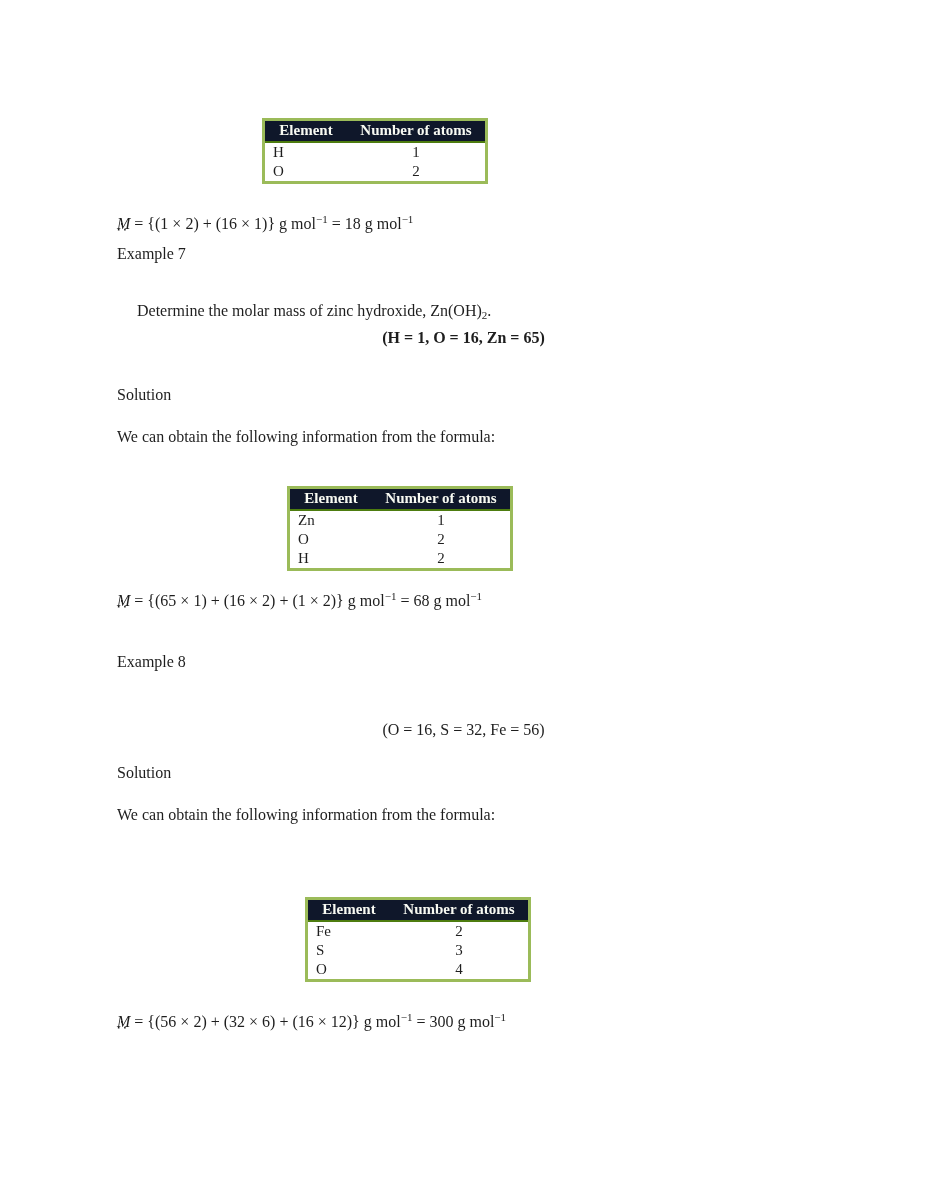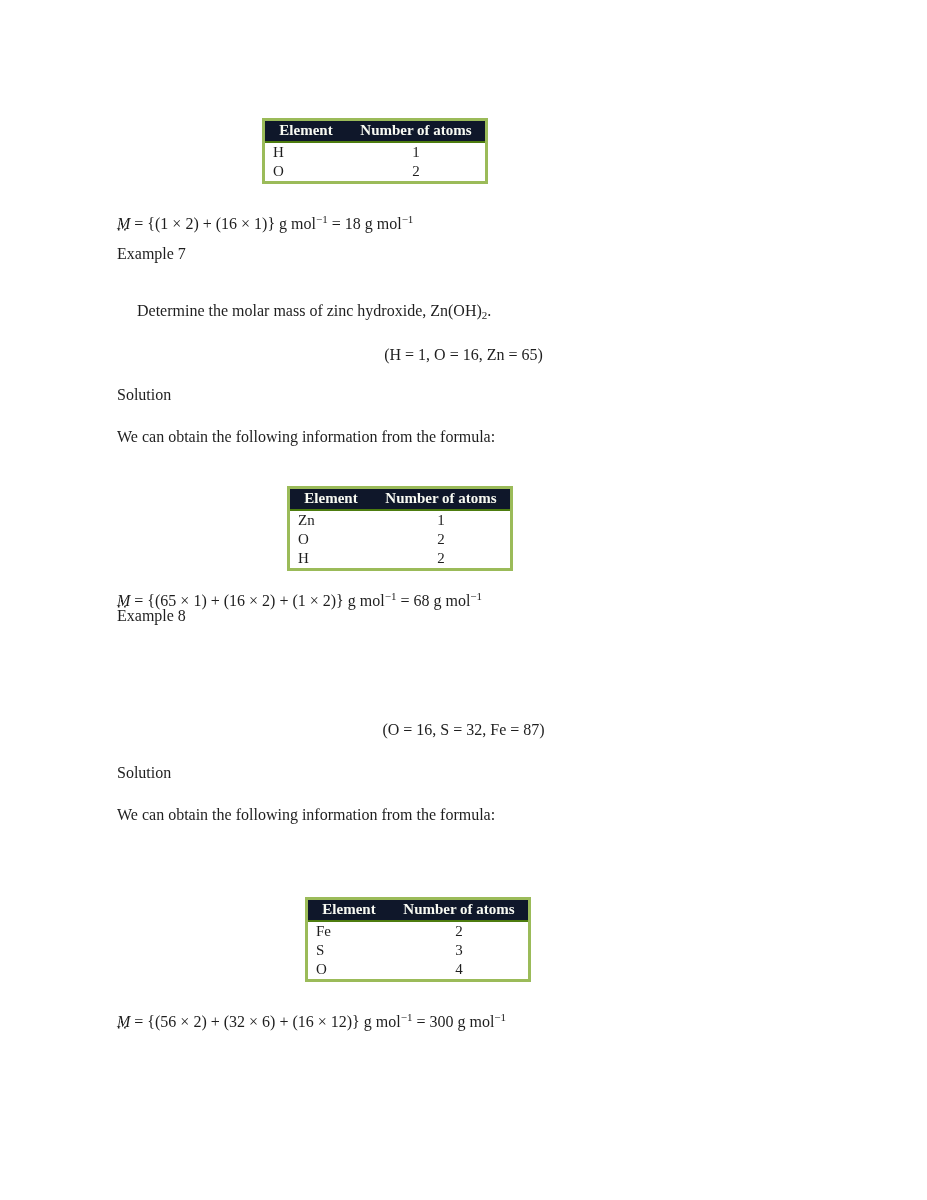--- a/index.html
+++ b/index.html
@@ -98,21 +98,21 @@
 
   <div class="abs formula-row" style="top:212px;">
     <span class="therefore">∴</span>
     <div class="formula-center"><i>M</i><span> = {(1 × 2) + (16 × 1)} g mol</span><sup>−1</sup><span> = 18 g mol</span><sup>−1</sup></div>
   </div>
 
   <div class="abs body-text" style="top:244px; left:117px;">Example 7</div>
 
   <div class="abs body-text" style="top:301px; left:117px;margin-left:20px;"><span>Determine the molar mass of zinc hydroxide, Zn(OH)</span><sub>2</sub><span>.</span></div>
 
-  <div class="abs body-text centered-line" style="top:345px;">(H = 1, O = 16, Zn = 65)</div>
+  <div class="abs body-text centered-line" style="top:328px;font-weight:bold;">(H = 1, O = 16, Zn = 65)</div>
 
   <div class="abs body-text" style="top:385px; left:117px;">Solution</div>
 
   <div class="abs body-text" style="top:427px; left:117px;">We can obtain the following information from the formula:</div>
 
   <table class="atoms-table abs" style="top:486px; left:287px;">
     <thead>
       <tr>
         <th>Element</th>
         <th>Number of atoms</th>
@@ -132,24 +132,24 @@
         <td class="atoms-cell">2</td>
       </tr>
     </tbody>
   </table>
 
   <div class="abs formula-row" style="top:589px;">
     <span class="therefore">∴</span>
     <div class="formula-center"><i>M</i><span> = {(65 × 1) + (16 × 2) + (1 × 2)} g mol</span><sup>−1</sup><span> = 68 g mol</span><sup>−1</sup></div>
   </div>
 
-  <div class="abs body-text" style="top:606px; left:117px;text-align:right;">Example 8</div>
+  <div class="abs body-text" style="top:652px; left:117px;text-align:right;">Example 8</div>
 
 
-  <div class="abs body-text centered-line" style="top:720px;">(O = 16, S = 32, Fe = 87)</div>
+  <div class="abs body-text centered-line" style="top:720px;">(O = 16, S = 32, Fe = 56)</div>
 
   <div class="abs body-text" style="top:763px; left:117px;">Solution</div>
 
   <div class="abs body-text" style="top:805px; left:117px;">We can obtain the following information from the formula:</div>
 
   <table class="atoms-table abs" style="top:897px; left:305px;">
     <thead>
       <tr>
         <th>Element</th>
         <th>Number of atoms</th>

